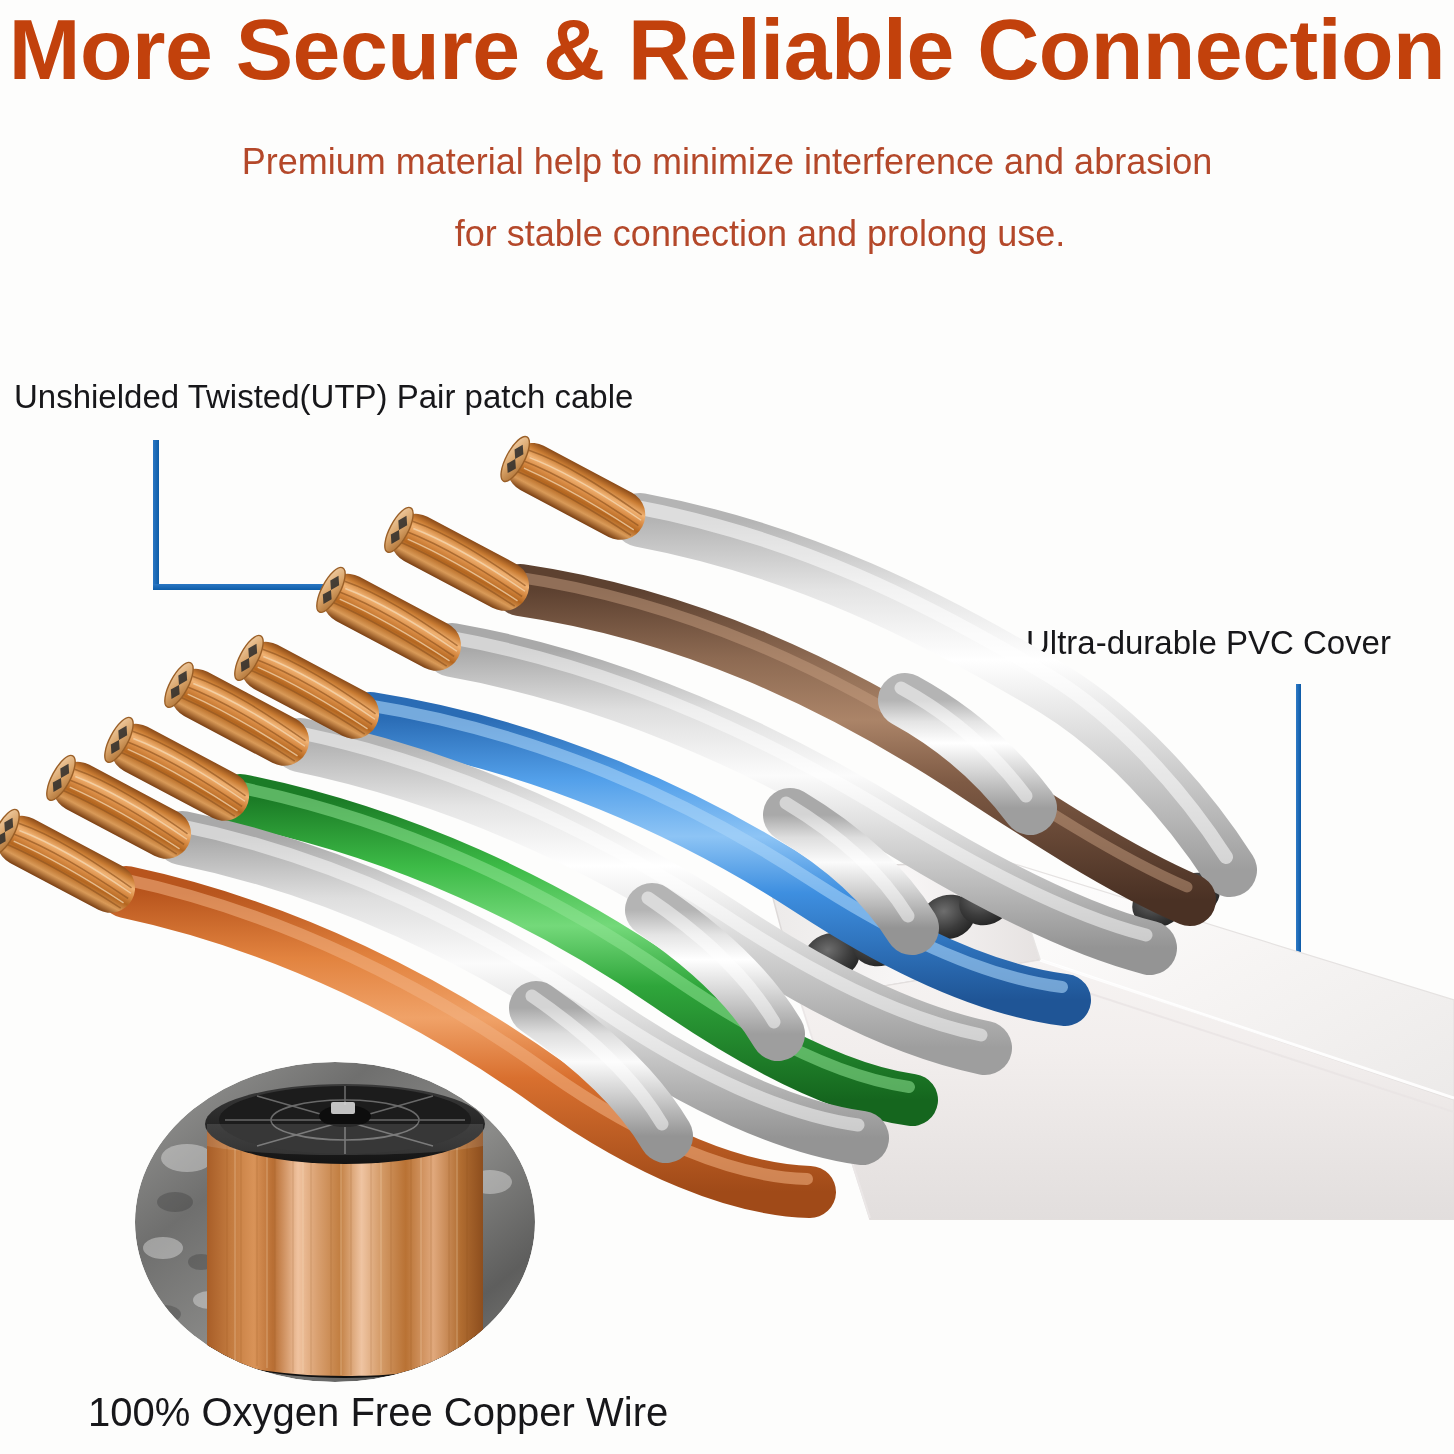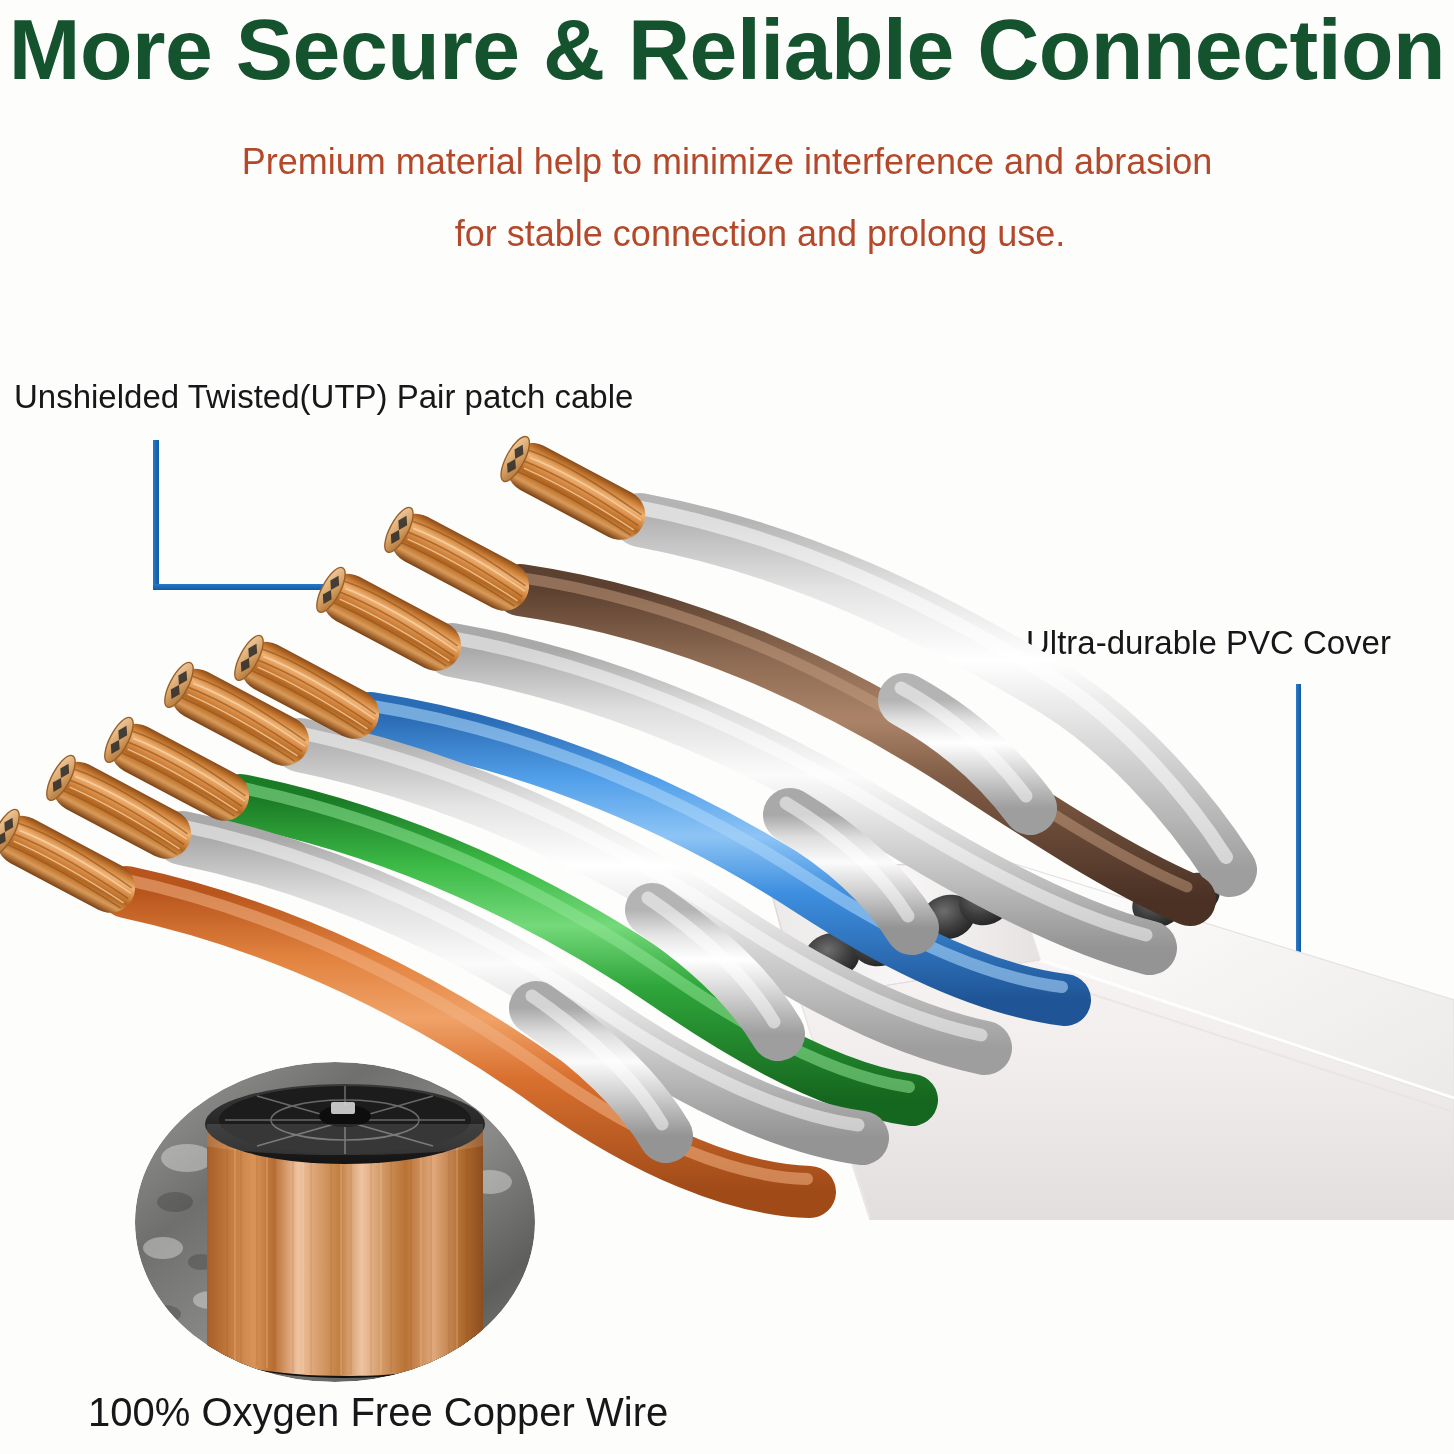--- a/index.html
+++ b/index.html
@@ -10,21 +10,21 @@
     overflow:hidden;position:relative;
   }
   #page{position:relative;width:1454px;height:1454px;overflow:hidden;}
 
   
   .headline{
     position:absolute;left:0;top:2px;width:1454px;
     text-align:center;
     font-size:86px;line-height:94px;
     font-weight:700;
-    color:#14532d;
+    color:#c2410c;
     letter-spacing:-0.5px;
     white-space:nowrap;
   }
   .subline{
     position:absolute;left:0;width:1454px;
     text-align:center;
     font-size:36px;line-height:52px;
     color:#B4482A;
     font-weight:400;
   }

